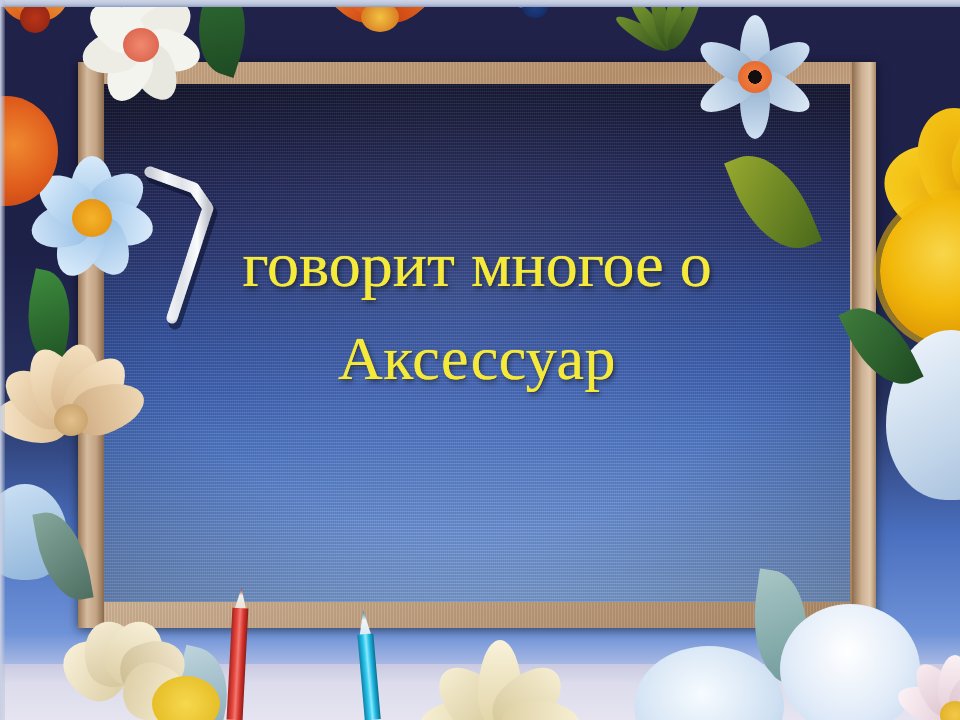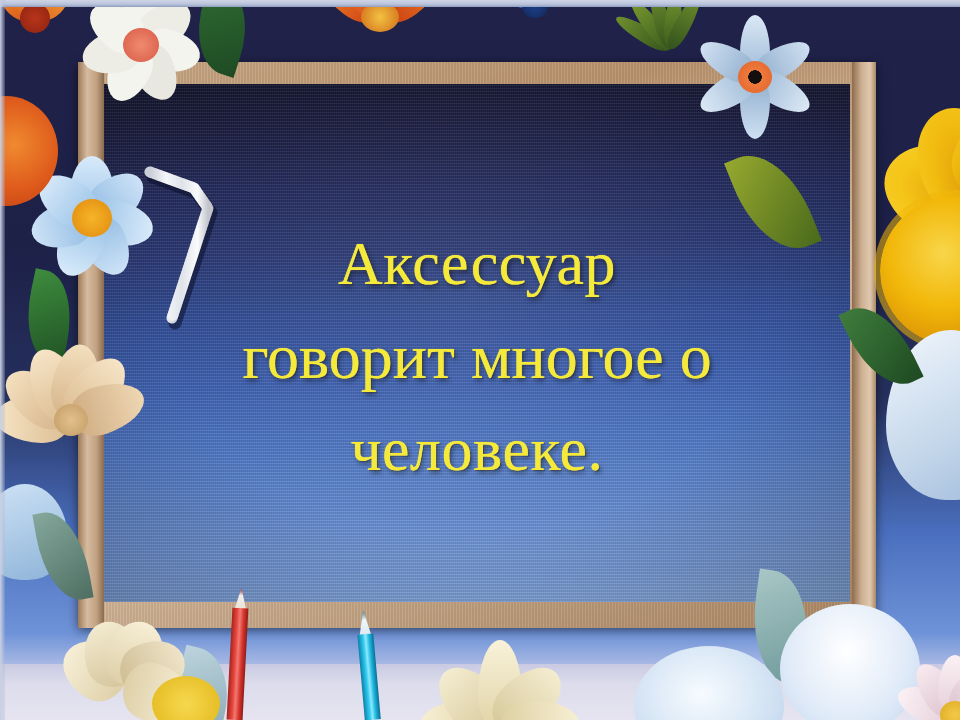--- a/index.html
+++ b/index.html
@@ -291,23 +291,22 @@
         <stop offset="82%" stop-color="#f2f5f8"></stop>
         <stop offset="100%" stop-color="#79808f"></stop>
       </linearGradient>
     </defs>
     <path d="M12,22 L56,38 L70,58 L34,168" fill="none" stroke="rgba(10,14,40,.55)" stroke-width="13" stroke-linecap="round" stroke-linejoin="round" transform="translate(3,5)"></path>
     <path d="M12,22 L56,38 L70,58 L34,168" fill="none" stroke="url(#metal)" stroke-width="11" stroke-linecap="round" stroke-linejoin="round"></path>
     <path d="M12,22 L56,38 L70,58 L34,168" fill="none" stroke="rgba(255,255,255,.55)" stroke-width="11" stroke-linecap="round" stroke-linejoin="round" stroke-dasharray="1.6 3.2"></path>
   </svg>
 
   <div class="caption">
+    <span class="ln ln2">говорит многое о</span>
     <span class="ln ln1">Аксессуар</span>
-    <span class="ln ln2">говорит многое о</span>
-    <span class="ln ln3">человеке.</span>
   </div>
 
   <div class="deco" style="left:886px; top:330px; width:130px; height:170px;
               border-radius:50% 50% 46% 46% / 56% 56% 44% 44%;
               background:linear-gradient(150deg,#f2f7fd,#c3d6ea 60%,#9fbada);"></div>
 
   <div class="deco leaf" style="left:856px; top:300px; width:50px; height:92px; background:linear-gradient(150deg,#3f7c3c,#1e4a22); transform:rotate(-26deg);"></div>
 
   <div class="desk-band"></div>
 

